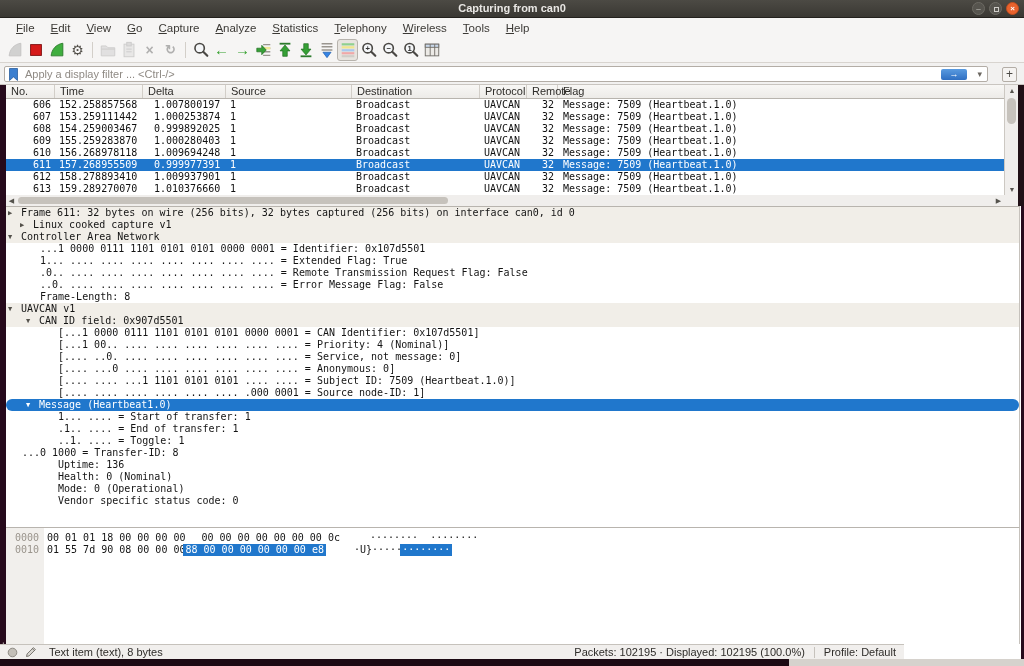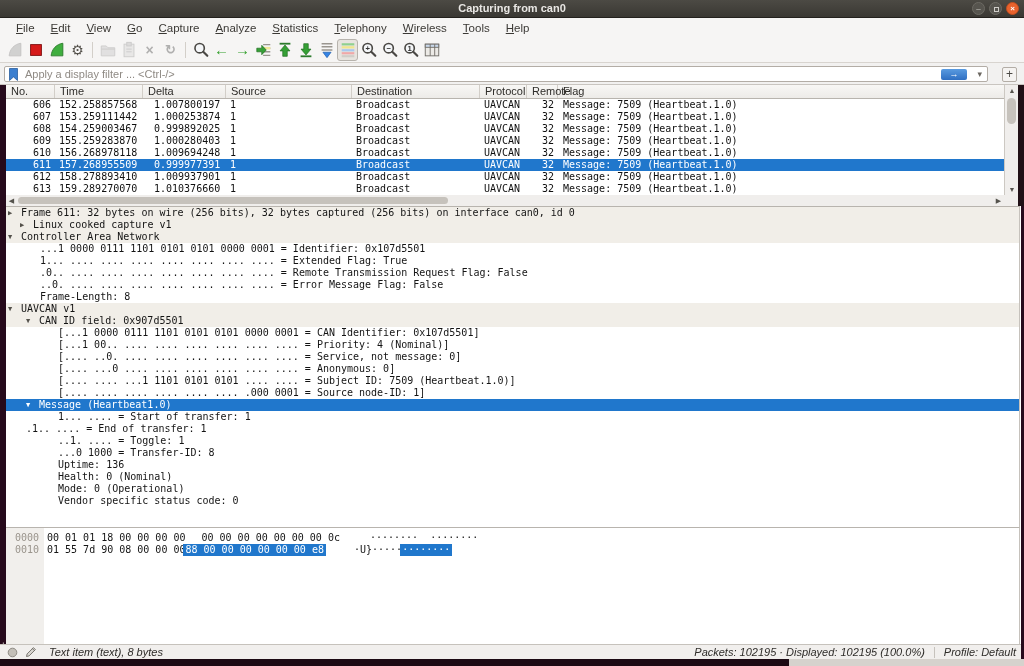--- a/index.html
+++ b/index.html
@@ -94,22 +94,22 @@
     font-family:"DejaVu Sans Mono",monospace;font-size:10px;color:#141414;padding-top:4px;}
   .offcol{position:absolute;left:0;top:0;bottom:0;width:38px;background:#f1efec;}
   .hxrow{position:relative;height:12px;line-height:12px;white-space:pre;display:flex;}
   .off{width:33px;padding-left:9px;color:#9a948c;flex:none;}
   .hx1{margin-left:8px;flex:none;}
   .hx2{margin-left:16px;flex:none;}
   .as1{margin-left:30px;flex:none;}
   .as2{margin-left:12px;flex:none;}
   .hl{background:var(--sel);color:#fff;padding:0 2px;margin:0 -2px;}
   
-  .statusbar{position:absolute;left:0;top:644px;width:1024px;height:15px;background:#f1efed;
-    border-top:1px solid #c6c2bc;display:flex;align-items:center;font-size:11px;color:#2e2c29;font-style:italic;}
+  .statusbar{position:absolute;left:0;top:644px;width:904px;height:15px;background:#f1efed;
+    border-top:1px solid #c6c2bc;display:flex;align-items:center;font-size:11px;color:#2e2c29;}
   .sic{margin-left:7px;display:flex;align-items:center;}
   .stext{margin-left:12px;white-space:nowrap;}
   .spacer{flex:1;}
   .ssep{width:1px;height:11px;background:#c6c2bc;margin:0 9px;}
   .sprofile{margin-right:8px;margin-left:0;}
   
   .sliver{position:absolute;}
   .sliver-left{left:0;top:85px;width:6px;height:559px;background:#260a1c;color:#cfc9c4;
     font-family:"DejaVu Sans Mono",monospace;font-size:9px;overflow:hidden;}
   .sliver-left i{position:absolute;left:1px;font-style:normal;}
@@ -439,25 +439,25 @@
       <div class="drow" style="padding-left: 34px;"><span>..0. .... .... .... .... .... .... .... = Error Message Flag: False</span></div>
       <div class="drow" style="padding-left: 34px;"><span>Frame-Length: 8</span></div>
       <div class="drow band" style="padding-left: 2px;"><span class="arrow">▼</span><span>UAVCAN v1</span></div>
       <div class="drow band" style="padding-left: 20px;"><span class="arrow">▼</span><span>CAN ID field: 0x907d5501</span></div>
       <div class="drow" style="padding-left: 52px;"><span>[...1 0000 0111 1101 0101 0101 0000 0001 = CAN Identifier: 0x107d5501]</span></div>
       <div class="drow" style="padding-left: 52px;"><span>[...1 00.. .... .... .... .... .... .... = Priority: 4 (Nominal)]</span></div>
       <div class="drow" style="padding-left: 52px;"><span>[.... ..0. .... .... .... .... .... .... = Service, not message: 0]</span></div>
       <div class="drow" style="padding-left: 52px;"><span>[.... ...0 .... .... .... .... .... .... = Anonymous: 0]</span></div>
       <div class="drow" style="padding-left: 52px;"><span>[.... .... ...1 1101 0101 0101 .... .... = Subject ID: 7509 (Heartbeat.1.0)]</span></div>
       <div class="drow" style="padding-left: 52px;"><span>[.... .... .... .... .... .... .000 0001 = Source node-ID: 1]</span></div>
-      <div class="drow sel" style="padding-left: 20px;"><span class="arrow">▼</span><span>Message (Heartbeat1.0)</span></div>
+      <div class="drow sel" style="padding-left: 20px; border-radius: 6px;"><span class="arrow">▼</span><span>Message (Heartbeat1.0)</span></div>
       <div class="drow" style="padding-left: 52px;"><span>1... .... = Start of transfer: 1</span></div>
-      <div class="drow" style=" margin-left: 20px;"><span>.1.. .... = End of transfer: 1</span></div>
+      <div class="drow" style="padding-left: 52px;"><span>.1.. .... = End of transfer: 1</span></div>
       <div class="drow" style="padding-left: 52px;"><span>..1. .... = Toggle: 1</span></div>
-      <div class="drow" style="padding-left: 52px;"><span>...0 1000 = Transfer-ID: 8</span></div>
+      <div class="drow" style=" margin-left: 16px;"><span>...0 1000 = Transfer-ID: 8</span></div>
       <div class="drow" style="padding-left: 52px;"><span>Uptime: 136</span></div>
       <div class="drow" style="padding-left: 52px;"><span>Health: 0 (Nominal)</span></div>
       <div class="drow" style="padding-left: 52px;"><span>Mode: 0 (Operational)</span></div>
       <div class="drow" style="padding-left: 52px;"><span>Vendor specific status code: 0</span></div>
     </div>
 
   <div class="hexpane" id="hexpane">
     <div class="offcol"></div>
   <div class="hxrow"><span class="off">0000</span><span class="hx1">00 01 01 18 00 00 00 00</span><span class="hx2">00 00 00 00 00 00 00 0c</span><span class="as1">········</span><span class="as2">········</span></div>
       <div class="hxrow"><span class="off">0010</span><span class="hx1">01 55 7d 90 08 00 00 00</span><span class="hx2 hl">88 00 00 00 00 00 00 e8</span><span class="as1">·U}·····</span><span class="as2 hl">········</span></div>

